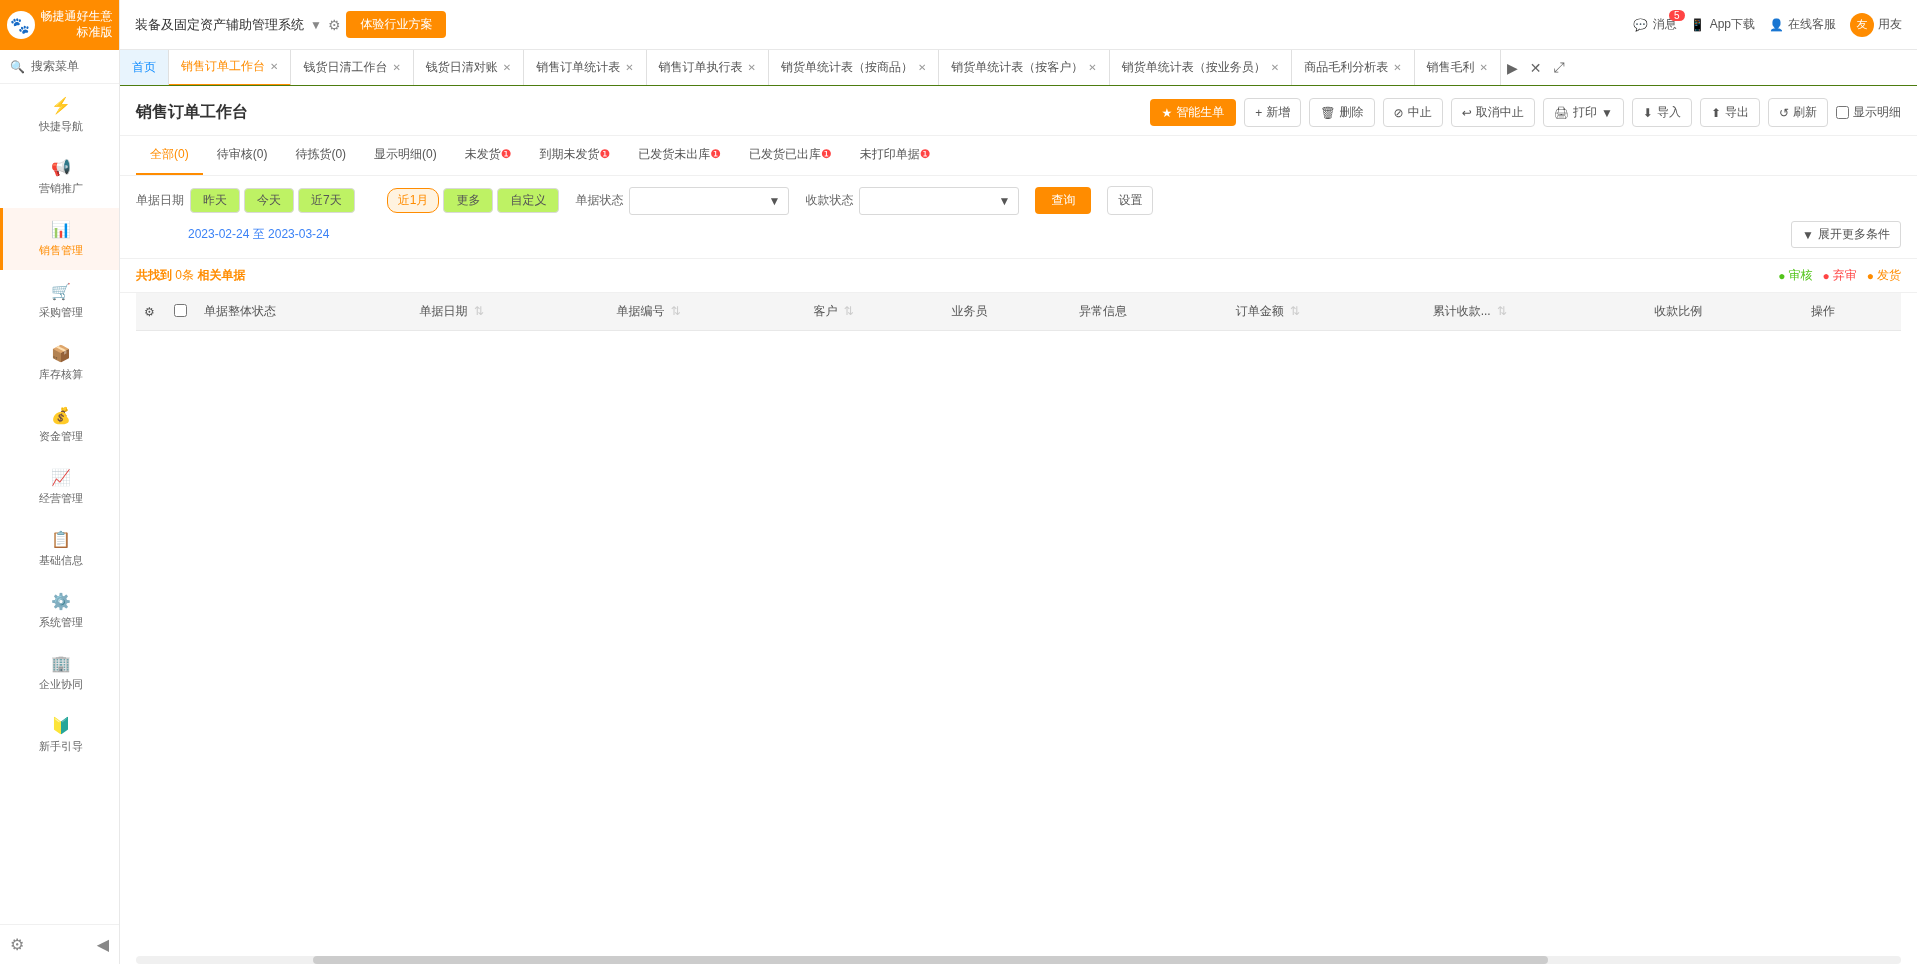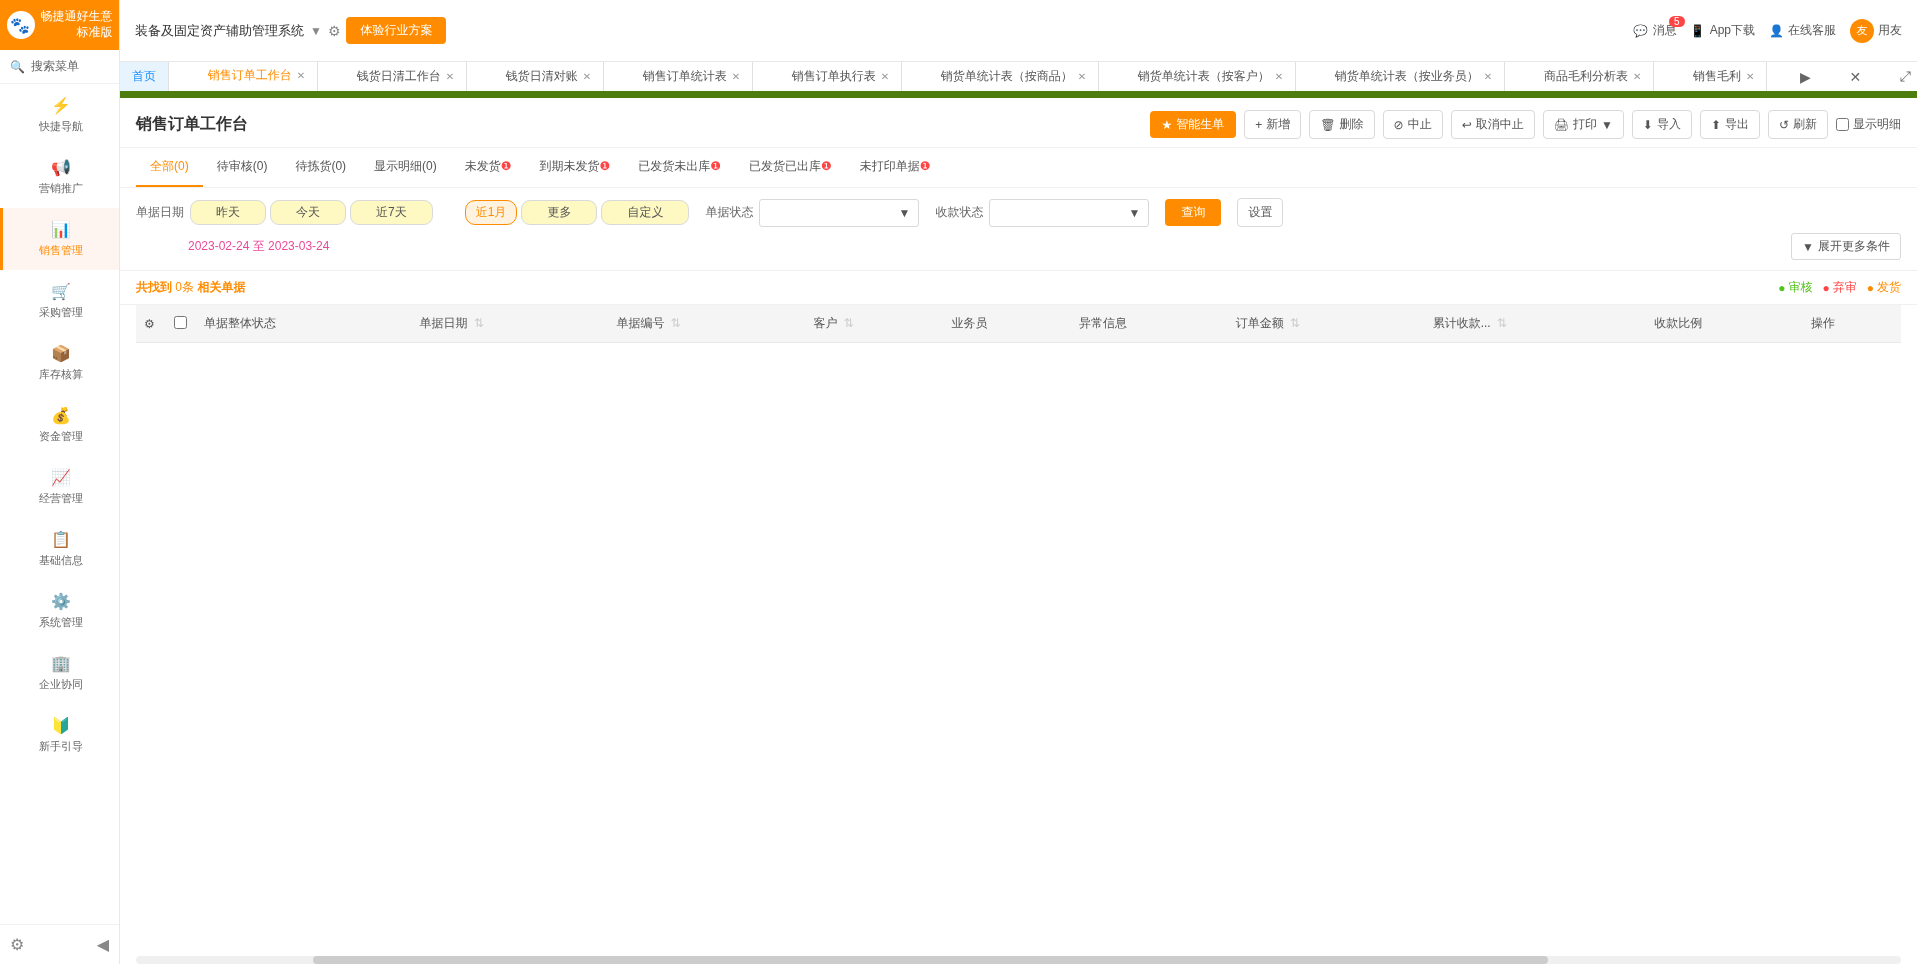--- a/index.html
+++ b/index.html
@@ -14,32 +14,32 @@
     .sidebar-nav-item { display: flex; flex-direction: column; align-items: center; justify-content: center; padding: 12px 5px; cursor: pointer; color: #666; gap: 4px; border-left: 3px solid transparent; }
     .sidebar-nav-item.active { background: #fff5f0; color: #ff8c00; border-left: 3px solid #ff8c00; }
     .sidebar-nav-item .nav-icon { font-size: 16px; }
     .sidebar-nav-item .nav-label { font-size: 11px; }
     .sidebar-bottom { margin-top: auto; display: flex; align-items: center; padding: 10px; gap: 8px; border-top: 1px solid #f0f0f0; }
 
     
     .main { flex: 1; display: flex; flex-direction: column; overflow: hidden; }
 
     
-    .top-header { height: 62px; background: #fff; display: flex; align-items: center; padding: 0 15px; border-bottom: 1px solid #e8e8e8; gap: 10px; }
+    .top-header { height: 50px; background: #fff; display: flex; align-items: center; padding: 0 15px; border-bottom: 1px solid #e8e8e8; gap: 10px; }
     .app-title { flex: 1; font-size: 13px; color: #333; display: flex; align-items: center; gap: 6px; }
     .app-title-text { font-size: 13px; }
     .btn-industry { background: #ff8c00; color: #fff; padding: 5px 14px; border-radius: 4px; cursor: pointer; font-size: 12px; border: none; }
     .header-actions { display: flex; align-items: center; gap: 14px; margin-left: auto; }
     .header-action-item { display: flex; align-items: center; gap: 4px; cursor: pointer; color: #555; font-size: 12px; position: relative; }
     .badge { background: #ff4444; color: #fff; border-radius: 10px; padding: 0 5px; font-size: 10px; position: absolute; top: -6px; right: -8px; min-width: 16px; text-align: center; }
     .header-user { display: flex; align-items: center; gap: 4px; cursor: pointer; color: #555; }
     .user-avatar { width: 24px; height: 24px; background: #ff8c00; border-radius: 50%; display: flex; align-items: center; justify-content: center; color: #fff; font-size: 11px; }
 
     
-    .tabs-bar { background: #fff; display: flex; align-items: center; border-bottom: 7px solid #4d7c0f; overflow: hidden; height: 36px; justify-content: space-between; }
+    .tabs-bar { background: #fff; display: flex; align-items: center; border-bottom: 1px solid #4d7c0f; overflow: hidden; height: 36px; }
     .tab-item { display: flex; align-items: center; padding: 0 12px; height: 36px; cursor: pointer; color: #555; white-space: nowrap; border-right: 1px solid #e0e0e0; font-size: 12px; gap: 5px; flex-shrink: 0; }
     .tab-item.active { background: #fff; color: #ff8c00; border-bottom: 2px solid #ff8c00; }
     .tab-item.home { background: #e8f4fd; color: #1890ff; }
     .tab-close { color: #999; font-size: 10px; cursor: pointer; }
     .tabs-arrow { padding: 0 6px; cursor: pointer; color: #666; font-size: 14px; display: flex; align-items: center; height: 36px; }
     .tabs-close-all { padding: 0 6px; cursor: pointer; color: #666; height: 36px; display: flex; align-items: center; font-size: 14px; }
     .tabs-expand { padding: 0 6px; cursor: pointer; color: #666; height: 36px; display: flex; align-items: center; font-size: 14px; }
 
     
     .content { flex: 1; overflow: auto; padding: 0; background: #f5f5f5; display: flex; flex-direction: column; }
@@ -58,21 +58,21 @@
     .sub-tabs { display: flex; align-items: center; padding: 0 16px; border-bottom: 1px solid #f0f0f0; background: #fff; }
     .sub-tab { padding: 10px 14px; cursor: pointer; color: #555; font-size: 12px; border-bottom: 2px solid transparent; white-space: nowrap; }
     .sub-tab.active { color: #ff8c00; border-bottom: 2px solid #ff8c00; }
 
     
     .filter-area { padding: 10px 16px; background: #fff; border-bottom: 1px solid #f0f0f0; }
     .filter-row { display: flex; align-items: center; gap: 16px; flex-wrap: wrap; }
     .filter-item { display: flex; align-items: center; gap: 6px; }
     .filter-label { color: #666; font-size: 12px; white-space: nowrap; }
     .filter-dates { display: flex; align-items: center; gap: 4px; }
-    .date-btn { padding: 3px 25px; border: 1px solid #d9d9d9; border-radius: 9px; cursor: pointer; font-size: 12px; color: #555; background: #fef9c3; }
+    .date-btn { padding: 3px 12px; border: 1px solid #d9d9d9; border-radius: 4px; cursor: pointer; font-size: 12px; color: #555; background: #bef264; }
     .date-btn.active { color: #ff8c00; border-color: #ff8c00; background: #fff5f0; margin-left: 28px; }
     .filter-select { height: 28px; border: 1px solid #d9d9d9; border-radius: 3px; padding: 0 8px; color: #555; font-size: 12px; min-width: 140px; background: #fff; cursor: pointer; display: flex; align-items: center; justify-content: space-between; }
     .expand-conditions { display: flex; align-items: center; gap: 4px; cursor: pointer; color: #555; font-size: 12px; padding: 4px 10px; border: 1px solid #d9d9d9; border-radius: 3px; background: #fff; margin-left: auto; }
 
     
     .results-header { padding: 8px 16px; display: flex; align-items: center; justify-content: space-between; border-bottom: 1px solid #f0f0f0; }
     .results-count { font-size: 12px; color: #666; }
     .results-count span { color: #ff8c00; font-weight: bold; }
     .results-actions { display: flex; align-items: center; gap: 10px; }
     .result-action-btn { font-size: 12px; color: #555; cursor: pointer; display: flex; align-items: center; gap: 3px; }
@@ -363,21 +363,21 @@
             </div>
           </div>
           <button class="btn-action" style="background:#ff8c00;color:#fff;border:none;padding:5px 16px;">
             <span>查询</span>
           </button>
           <button class="btn-action">
             <span>设置</span>
           </button>
         </div>
         <div style="margin-top:6px;display:flex;align-items:center;">
-          <span style="font-size:12px;color:#ec4899;margin-left:52px;">2023-02-24 至 2023-03-24</span>
+          <span style="font-size:12px;color:#3b82f6;margin-left:52px;">2023-02-24 至 2023-03-24</span>
           <div style="margin-left:auto;" class="expand-conditions">
             <span>▼</span>
             <span>展开更多条件</span>
           </div>
         </div>
       </div>
 
       <div class="results-header">
         <div class="results-count">
           <span>共找到</span>

